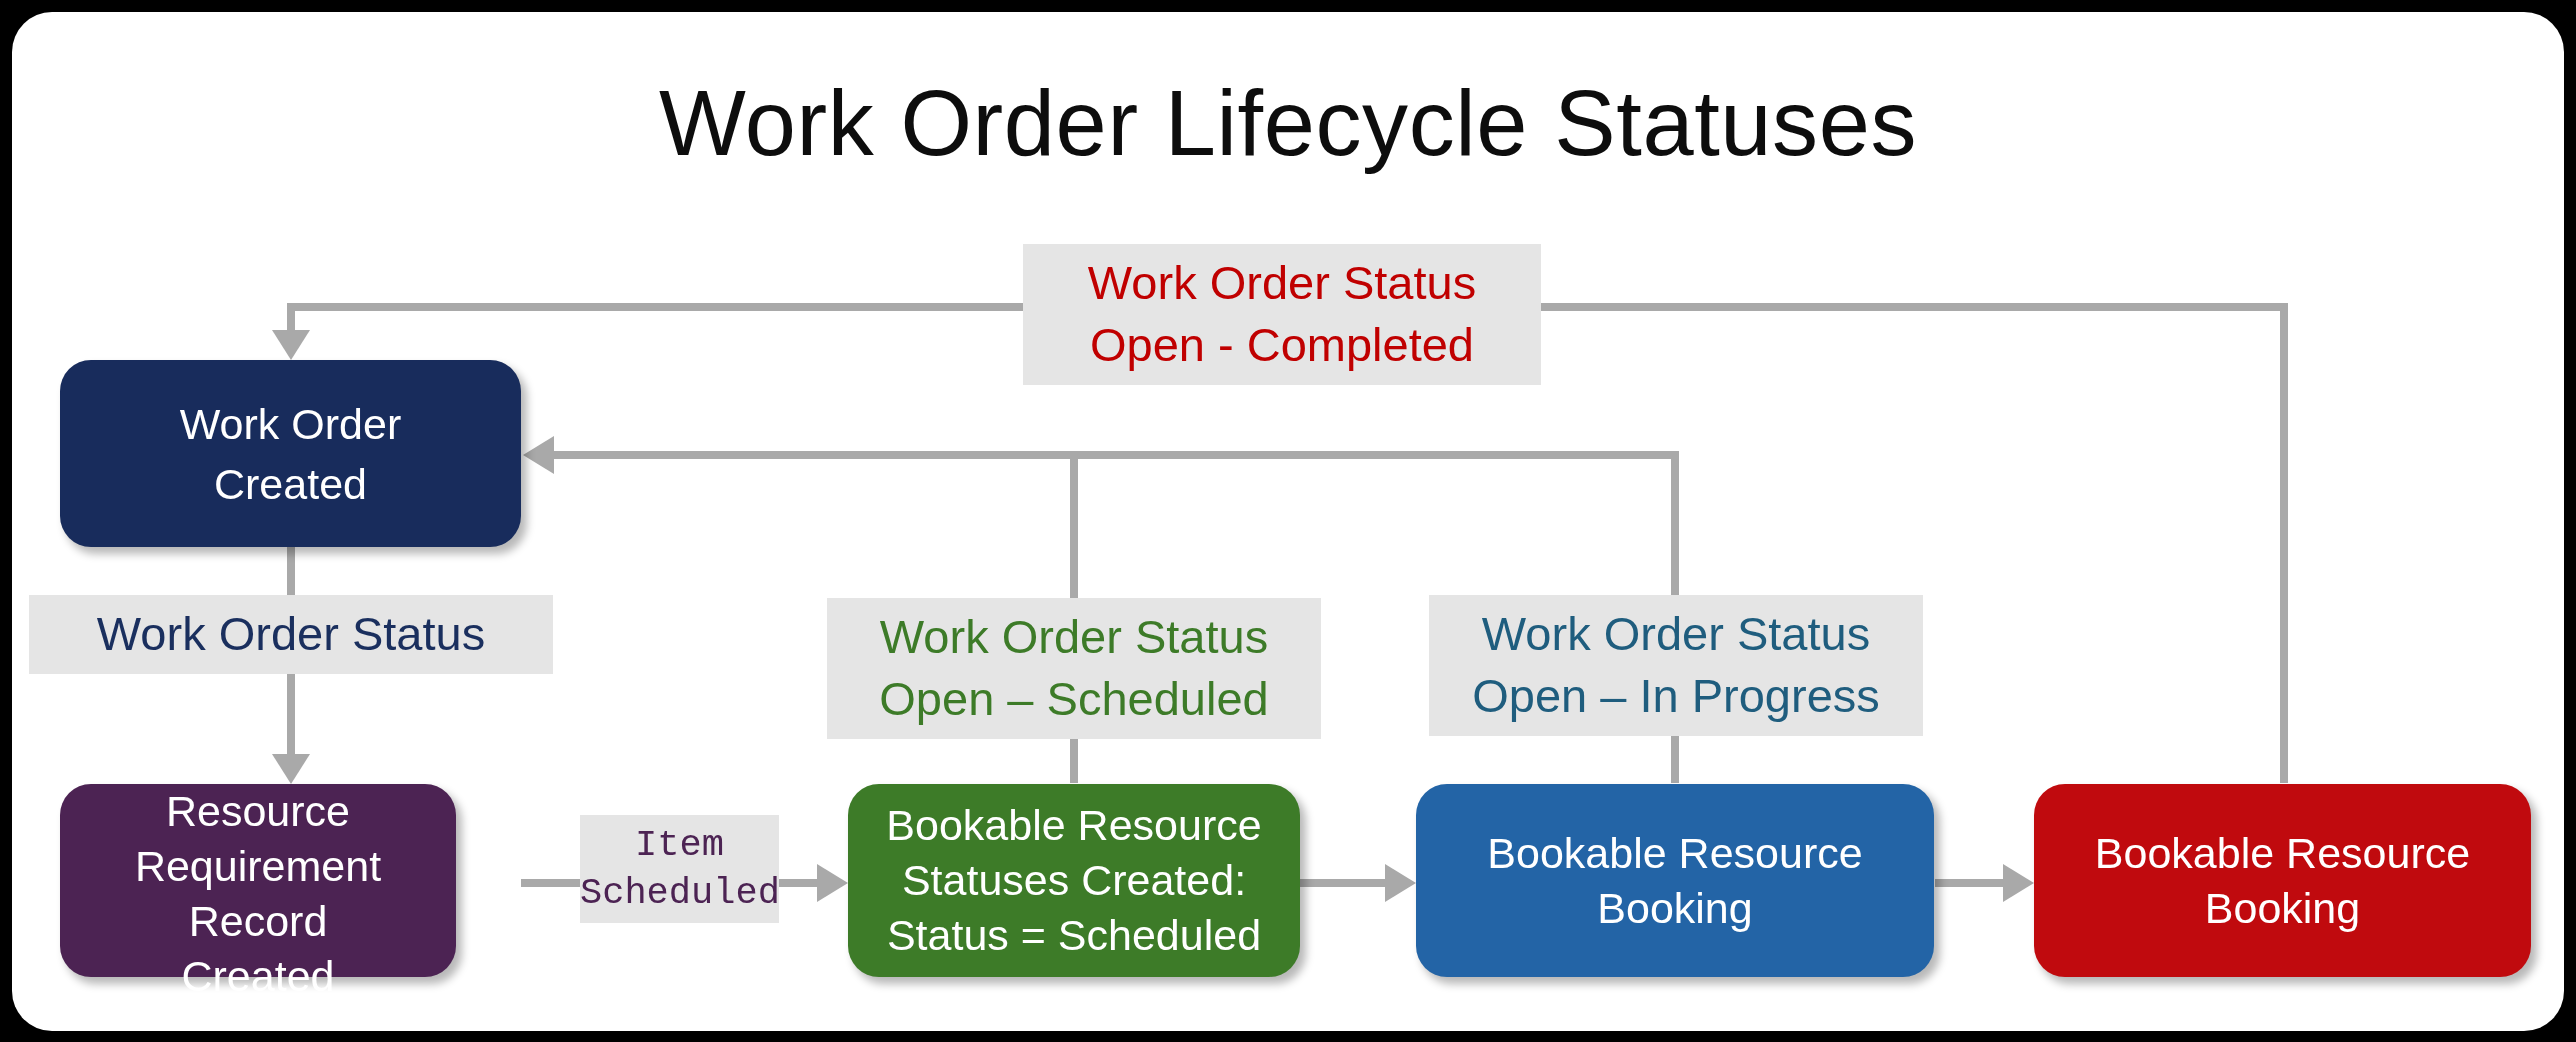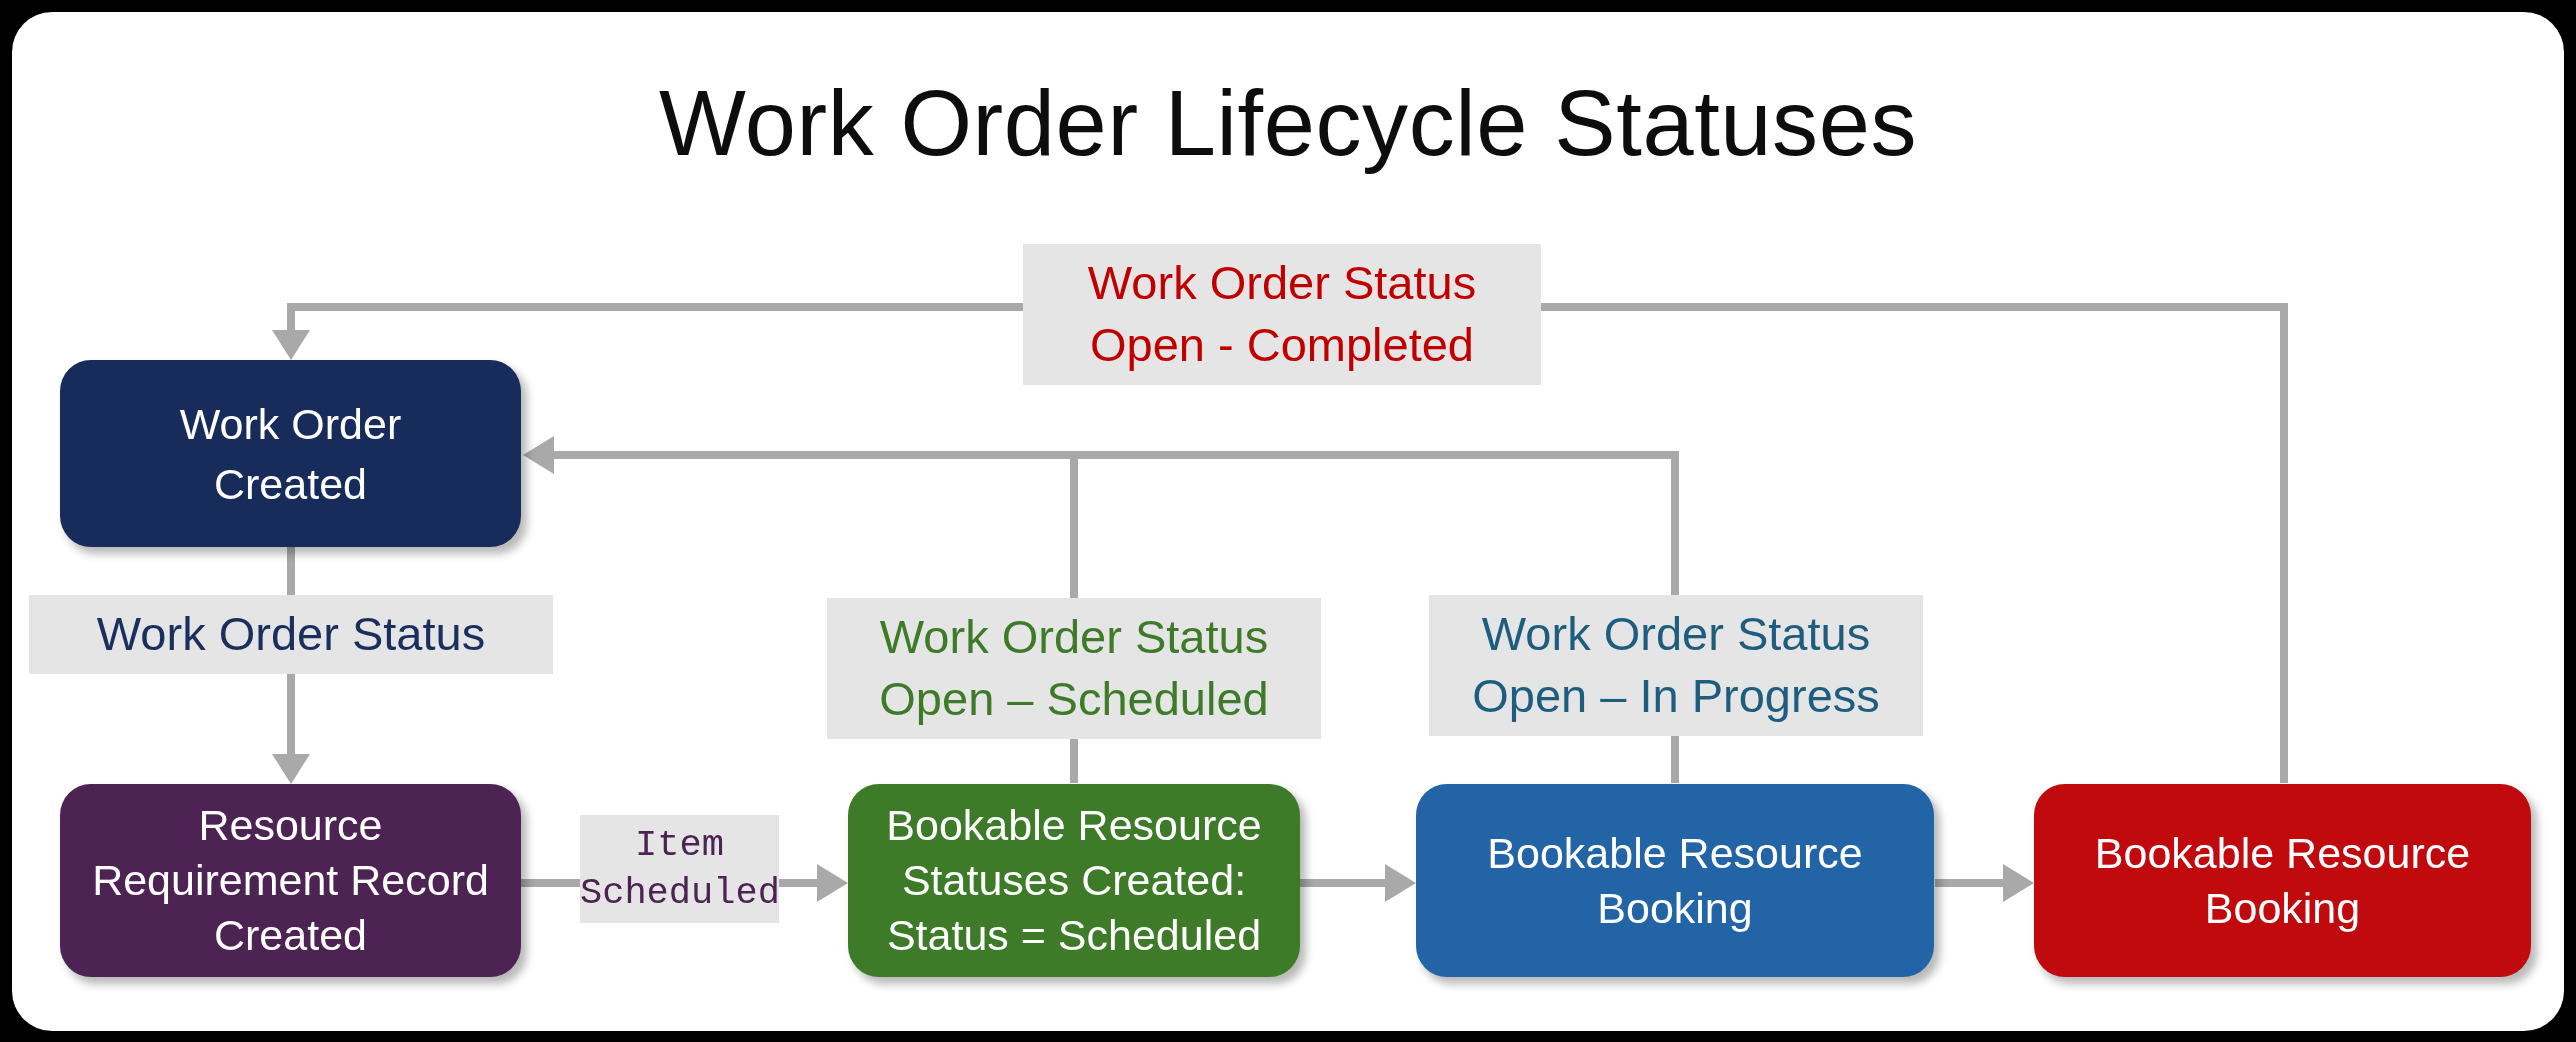--- a/index.html
+++ b/index.html
@@ -81,21 +81,21 @@
   <div class="elabel elabel-sm" style="left: 580px; top: 815px; width: 199px; padding: 6px 0px; color: rgb(76, 35, 83);">
     <span>Item</span>
     <span>Scheduled</span>
   </div>
 
   <div class="node node-lg" style="left: 60px; top: 360px; width: 461px; height: 187px; background: rgb(24, 44, 92);">
     <span>Work Order</span>
     <span>Created</span>
   </div>
 
-  <div class="node" style="left: 60px; top: 784px; width: 461px; height: 193px; background: rgb(76, 35, 83);">
+  <div class="node" style="left: 60px; top: 784px; width: 396px; height: 193px; background: rgb(76, 35, 83); justify-content: space-between;">
     <span>Resource</span>
     <span>Requirement Record</span>
     <span>Created</span>
   </div>
 
   <div class="node" style="left: 848px; top: 784px; width: 452px; height: 193px; background: rgb(61, 123, 40);">
     <span>Bookable Resource</span>
     <span>Statuses Created:</span>
     <span>Status = Scheduled</span>
   </div>

